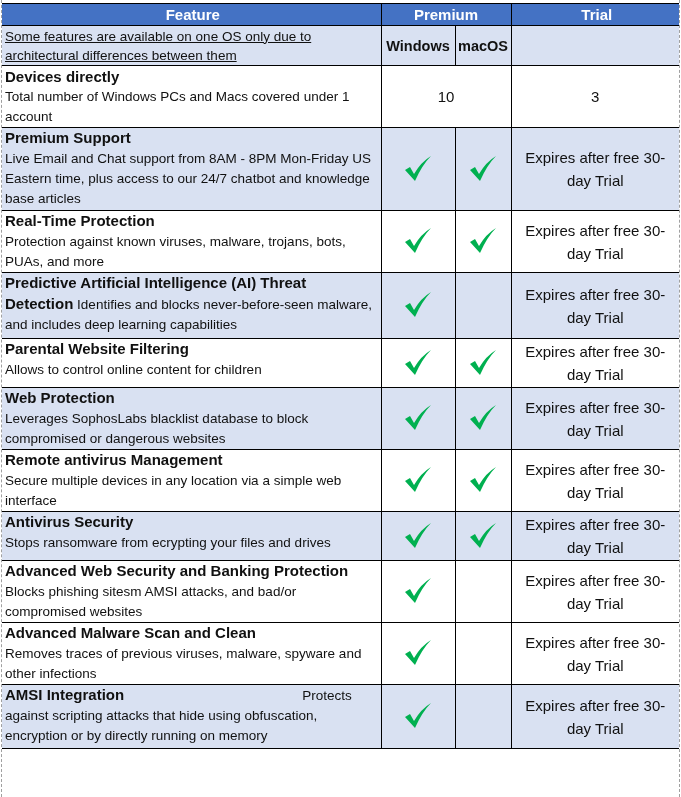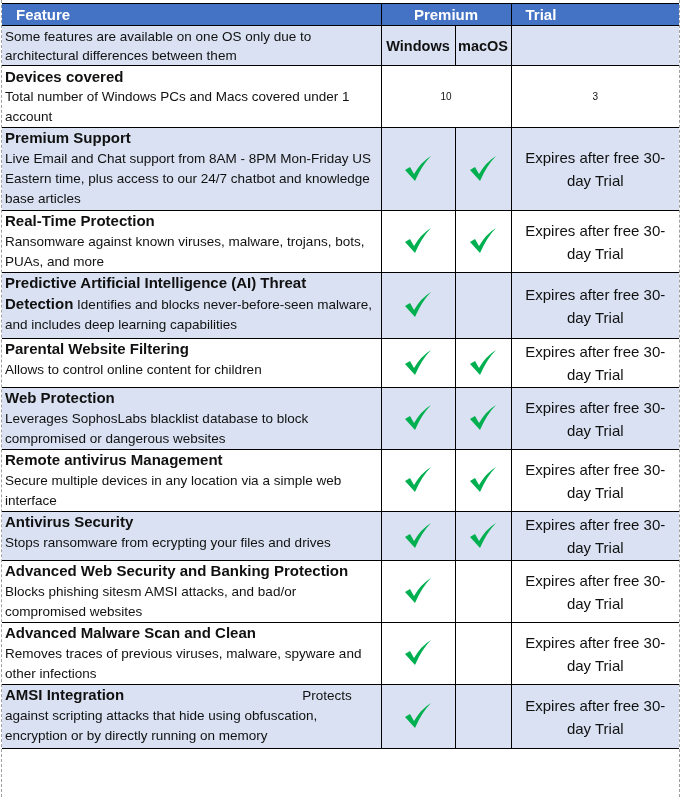--- a/index.html
+++ b/index.html
@@ -5,33 +5,33 @@
   html, body { margin:0; padding:0; background:#ffffff; }
   body { width:681px; height:797px; overflow:hidden; position:relative; font-family:"Liberation Sans", sans-serif; }
   .dash-left { position:absolute; left:1px; top:0; height:797px; border-left:1px dashed #a0a0a0; }
   .dash-right { position:absolute; left:679px; top:0; height:797px; border-left:1px dashed #a0a0a0; }
   table { position:absolute; left:2px; top:3px; border-collapse:collapse; table-layout:fixed; width:677px; }
   td, th { padding:0; font-size:13.5px; color:#111; vertical-align:middle; border-top:1.5px solid #000; border-bottom:1.5px solid #000; }
   col.c-feat { width:379px; }
   col.c-win { width:74px; }
   col.c-mac { width:56px; }
   col.c-trial { width:168px; }
-  .hdr th { background:#4472c4; color:#fff; font-weight:bold; font-size:15px; height:21px; text-align:left; padding-left:14px; }
+  .hdr th { background:#4472c4; color:#fff; font-weight:bold; font-size:15px; height:21px; text-align:center; padding-left:3px; }
   .hdr th.center { text-align:center; padding-left:0; }
   .alt td { background:#d9e1f2; }
   .sub td { height:39px; }
-  .sub td.feat { font-size:13.5px; line-height:19px; padding-left:3px; }
+  .sub td.feat { font-size:13.5px; line-height:19px; padding-left:3px;text-decoration:underline; }
   .sub td.os { font-weight:bold; font-size:14.5px; text-align:center; }
   td.feat { padding-left:3px; padding-right:4px; line-height:20px; vertical-align:top; }
   .ftitle { font-weight:bold; font-size:15px; }
   .fdesc { font-size:13.5px; }
   td.vl { border-left:1.5px solid #000; }
   td.ck { text-align:center; }
   td.trial { text-align:center; font-size:15px; line-height:23px; padding:0 6px; }
-  td.num { text-align:center; font-size:10px; }
+  td.num { text-align:center; font-size:15px; }
   .check { display:inline-block; width:30px; height:28px; }
   .check svg { width:30px; height:28px; display:block; }
 </style>
 </head>
 <body>
 
 <div class="dash-left"></div>
 <div class="dash-right"></div>
 
 <table>
@@ -50,41 +50,41 @@
   </thead>
   <tbody id="tbody">
     <tr class="sub alt">
       <td class="feat" style="vertical-align:middle;">Some features are available on one OS only due to architectural differences between them</td>
       <td class="os vl">Windows</td>
       <td class="os vl">macOS</td>
       <td class="vl"></td>
     </tr>
     <tr style="height:62px;">
       <td class="feat" style="vertical-align:middle;">
-        <div class="ftitle">Devices covered</div>
+        <div class="ftitle">Devices directly</div>
         <div class="fdesc">Total number of Windows PCs and Macs covered under 1 account</div>
       </td>
       <td colspan="2" class="num vl">10</td>
       <td class="num vl">3</td>
     </tr>
   <tr class="alt" style="height: 83px;">
     <td class="feat">
       <span class="ftitle">Premium Support</span><span class="sep"><br></span><span class="fdesc">Live Email and Chat support from 8AM - 8PM Mon-Friday US Eastern time, plus access to our 24/7 chatbot and knowledge base articles</span>
     </td>
     <td class="ck vl"><span class="check"><svg viewBox="0 0 30 28">
               <path d="M2 16 L7 13 L11 20 Q18 8 28 2 Q19 11 12 27 Z" fill="#00b050"></path>
             </svg></span></td>
     <td class="ck vl"><span class="check"><svg viewBox="0 0 30 28">
               <path d="M2 16 L7 13 L11 20 Q18 8 28 2 Q19 11 12 27 Z" fill="#00b050"></path>
             </svg></span></td>
     <td class="trial vl">Expires after free 30-day Trial</td>
   </tr>
       <tr style="height: 62px;">
     <td class="feat">
-      <span class="ftitle">Real-Time Protection</span><span class="sep"><br></span><span class="fdesc">Ransomware against known viruses, malware, trojans, bots, PUAs, and more</span>
+      <span class="ftitle">Real-Time Protection</span><span class="sep"><br></span><span class="fdesc">Protection against known viruses, malware, trojans, bots, PUAs, and more</span>
     </td>
     <td class="ck vl"><span class="check"><svg viewBox="0 0 30 28">
               <path d="M2 16 L7 13 L11 20 Q18 8 28 2 Q19 11 12 27 Z" fill="#00b050"></path>
             </svg></span></td>
     <td class="ck vl"><span class="check"><svg viewBox="0 0 30 28">
               <path d="M2 16 L7 13 L11 20 Q18 8 28 2 Q19 11 12 27 Z" fill="#00b050"></path>
             </svg></span></td>
     <td class="trial vl">Expires after free 30-day Trial</td>
   </tr>
       <tr class="alt" style="height: 66px;">

